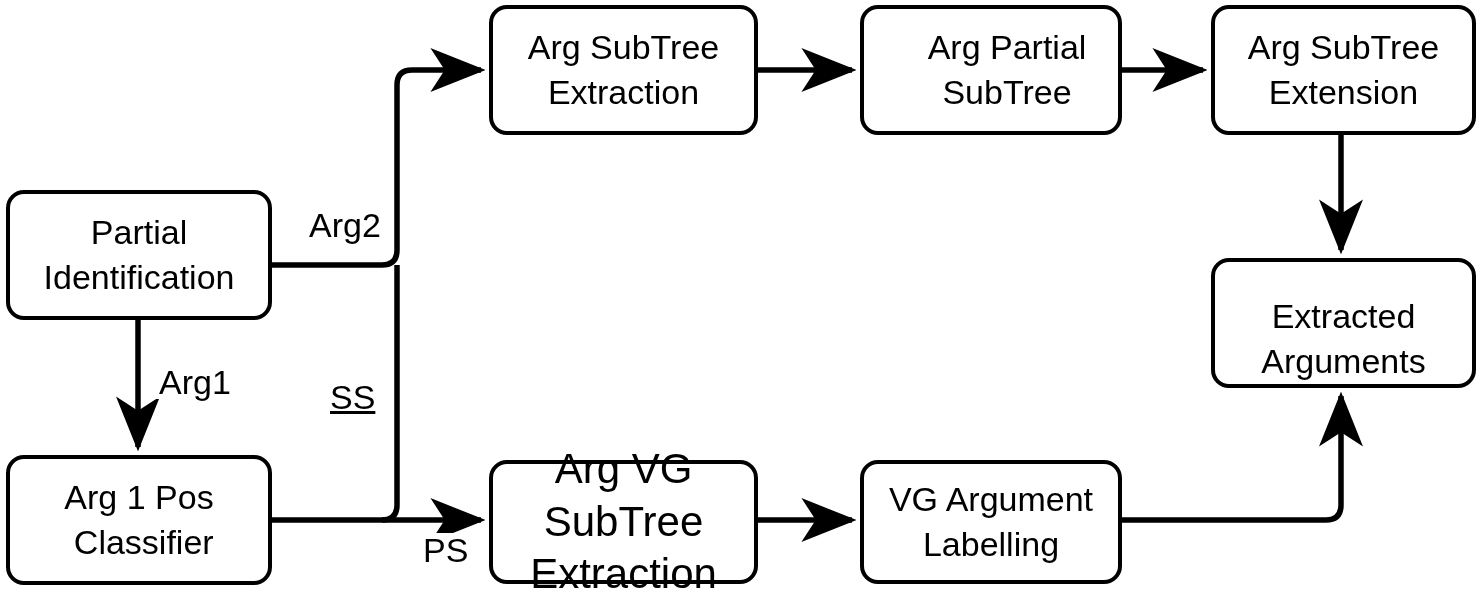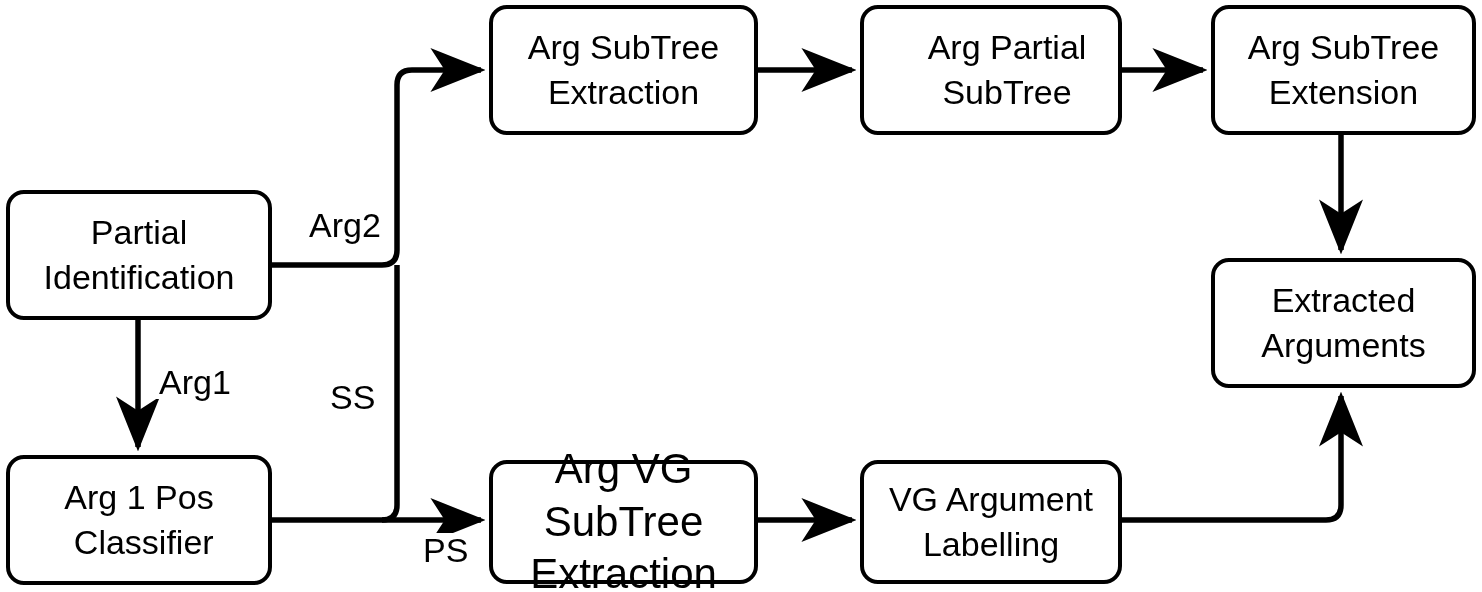--- a/index.html
+++ b/index.html
@@ -99,21 +99,21 @@
   <div class="node-box" style="left:860px; top:5px; width:262px; height:130px;padding-left:32px;">
     <span>Arg Partial
 SubTree</span>
   </div>
 
   <div class="node-box" style="left:1211px; top:5px; width:265px; height:130px;">
     <span>Arg SubTree
 Extension</span>
   </div>
 
-  <div class="node-box" style="left:1211px; top:258px; width:265px; height:130px;">
+  <div class="node-box" style="left:1211px; top:258px; width:265px; height:130px;align-items:flex-end;">
     <span>Extracted
 Arguments</span>
   </div>
 
   <div class="node-box" style="left:6px; top:455px; width:266px; height:130px;text-align:right;">
     <span>Arg 1 Pos
 Classifier</span>
   </div>
 
   <div class="node-box" style="left:489px; top:460px; width:269px; height:124px; font-size:42px; line-height:1.26;">
@@ -128,21 +128,21 @@
   </div>
 
   <div class="edge-label" style="left:306px; top:208px;">
     <span>Arg2</span>
   </div>
 
   <div class="edge-label" style="left:156px; top:365px;">
     <span>Arg1</span>
   </div>
 
-  <div class="edge-label" style="left:327px; top:380px;">
+  <div class="edge-label" style="left:327px; top:380px;text-decoration:underline;">
     <span>SS</span>
   </div>
 
   <div class="edge-label" style="left:420px; top:533px;">
     <span>PS</span>
   </div>
 
 
 
 </div>

